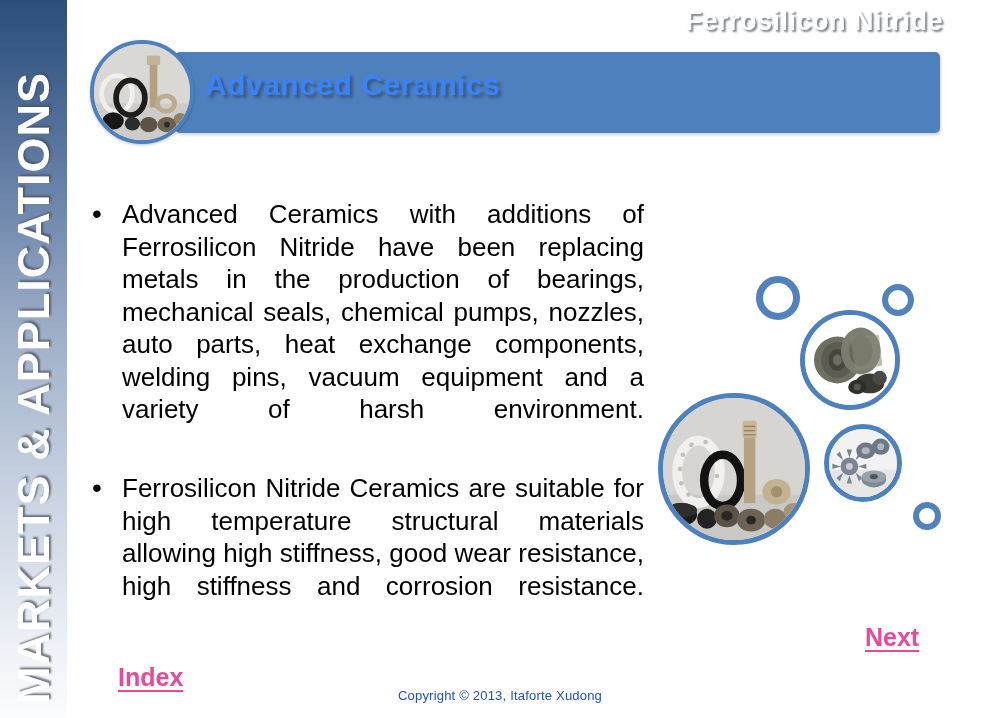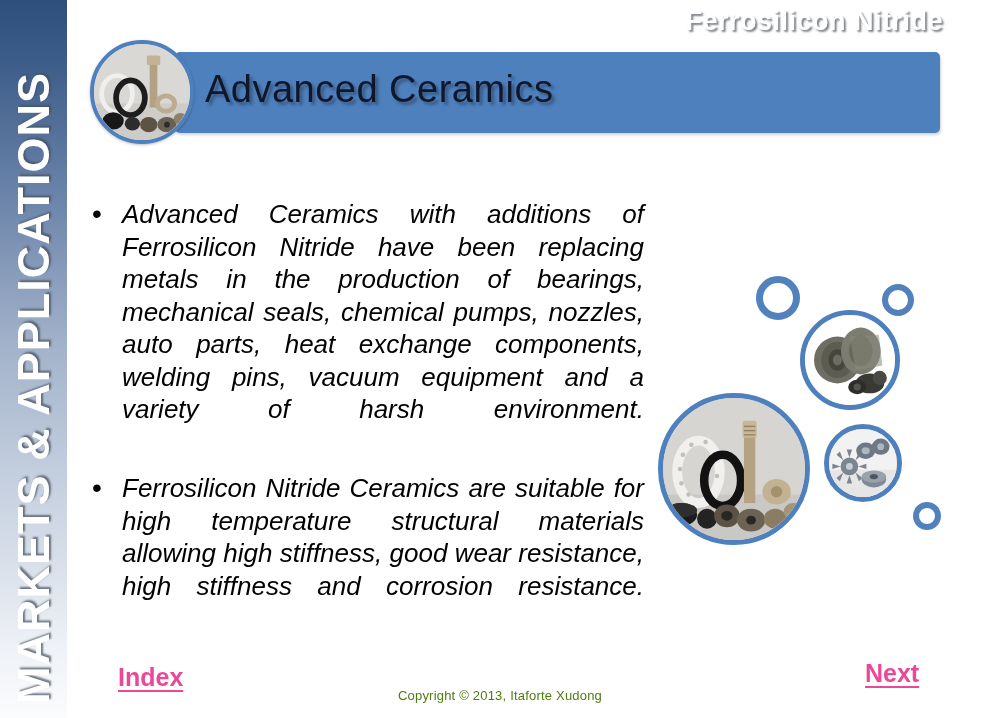--- a/index.html
+++ b/index.html
@@ -78,23 +78,23 @@
     width: 765px;
     height: 81px;
     background: #4d80bd;
     border-radius: 5px;
     box-shadow: 1px 2px 3px rgba(0,0,0,0.18);
   }
   .title-text {
     position: absolute;
     left: 205px;
     top: 68px;
-    color: #0f172a;
-    font-size: 38px;
-    font-weight: normal;
+    color: #3b82f6;
+    font-size: 30px;
+    font-weight: bold;
     letter-spacing: 0.5px;
     text-shadow: 3px 3px 3px rgba(40,55,80,0.55);
     white-space: nowrap;
   }
 
   
   .circle {
     position: absolute;
     border-radius: 50%;
     box-sizing: border-box;
@@ -154,49 +154,48 @@
     padding-left: 4px;
     box-sizing: border-box;
   }
   .bullet-text {
     flex: 1 1 auto;
     color: #000000;
     font-size: 26px;
     line-height: 32.5px;
     text-align: justify;
     text-justify: inter-word;
-    font-style: italic;
   }
   .bullet-text.last-justify::after {
     content: "";
     display: inline-block;
     width: 100%;
   }
 
   
   .footer-link {
     position: absolute;
     color: #ec4899;
     font-size: 25px;
     font-weight: bold;
     text-decoration: underline;
     text-underline-offset: 4px;
     cursor: pointer;
     white-space: nowrap;
   }
   .link-index { left: 118px; top: 663px; }
-  .link-next  { left: 865px; top: 659px; }
+  .link-next  { left: 865px; top: 623px; }
 
   .copyright {
     position: absolute;
     left: 0;
     right: 0;
     top: 688px;
     text-align: center;
-    color: #4d7c0f;
+    color: #1d4ed8;
     font-size: 13px;
     letter-spacing: 0.2px;
   }
 </style>
 </head>
 <body>
 
 <div class="slide">
 
   <div class="sidebar">

